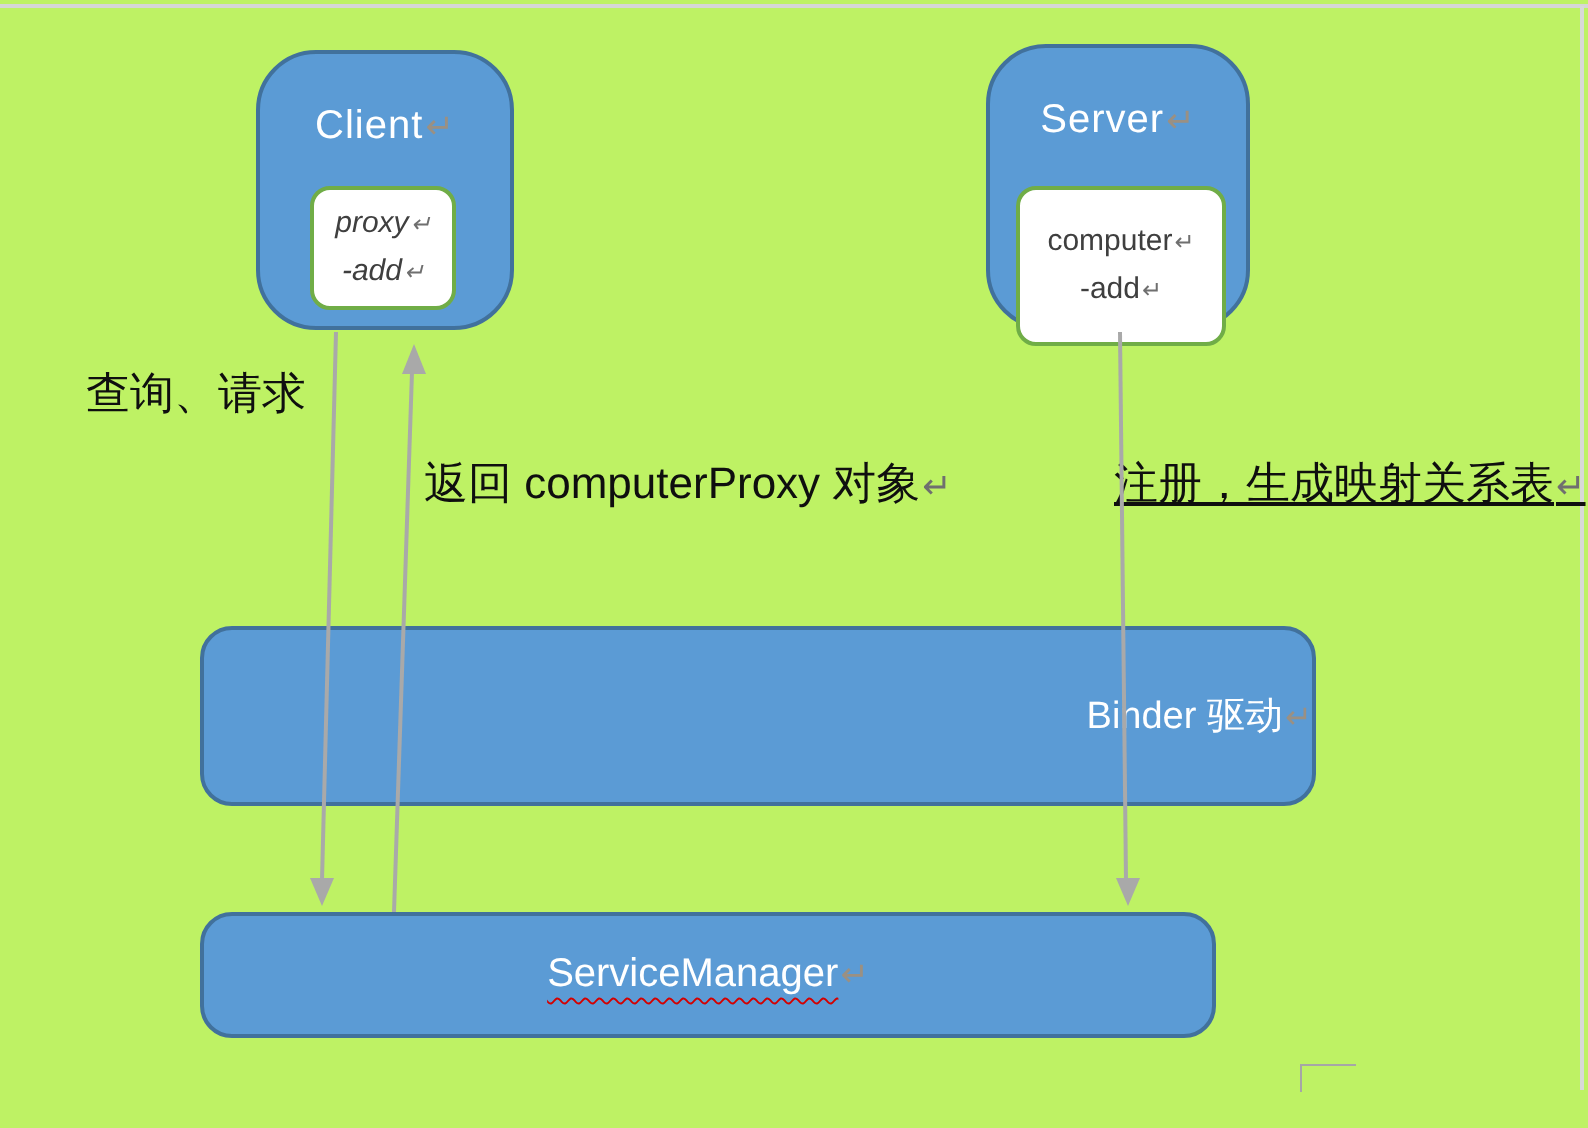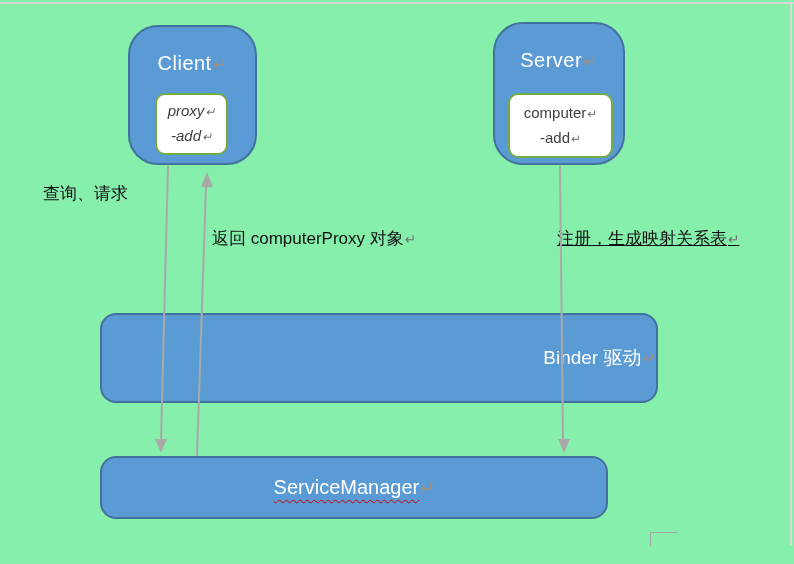--- a/index.html
+++ b/index.html
@@ -2,21 +2,21 @@
 <html><head>
 <meta charset="utf-8">
 <style>
   * { box-sizing: border-box; margin: 0; padding: 0; }
   html, body { background: #ffffff; }
   body { font-family: "Liberation Sans", sans-serif; }
   .page {
     position: relative;
     width: 794px;
     height: 564px;
-    background: #86efac;
+    background: #bef264;
     overflow: hidden;
   }
   
   .page-top-edge {
     position: absolute; left: 0; top: 2px; width: 794px; height: 2px;
     background: #d6d6d6;
   }
   .page-right-edge {
     position: absolute; left: 790px; top: 3px; width: 2px; height: 542px;
     background: #d9d9d9;
@@ -56,29 +56,29 @@
     color: #3f3f3f;
     font-size: 15px;
     text-align: center;
     display: flex;
     flex-direction: column;
     justify-content: center;
     line-height: 23px;
     z-index: 3;
   }
   .proxy-box    { left: 155px; top: 93px; width: 73px;  height: 62px; font-style: italic; }
-  .computer-box { left: 508px; top: 93px; width: 105px; height: 65px; }
+  .computer-box { left: 508px; top: 93px; width: 105px; height: 80px; }
   
   .pmark       { color: #9a9083; font-size: 0.85em; margin-left: 1px; }
   .pmark-dark  { color: #6f6f6f; font-size: 0.8em; margin-left: 1px; }
   
   .ann {
     position: absolute;
     color: #0f0f0f;
-    font-size: 17px;
+    font-size: 22px;
     white-space: nowrap;
     z-index: 4;
   }
   .ann-l1 { left: 43px;  top: 182px; }
   .ann-l2 { left: 30px;  top: 231px; }
   .ann-l3 { left: 38px;  top: 279px; }
   .ann-mid   { left: 212px; top: 227px; }
   .ann-right { left: 557px; top: 227px; text-decoration: underline; }
   
   .arrows-svg { position: absolute; left: 0; top: 0; z-index: 5; }

